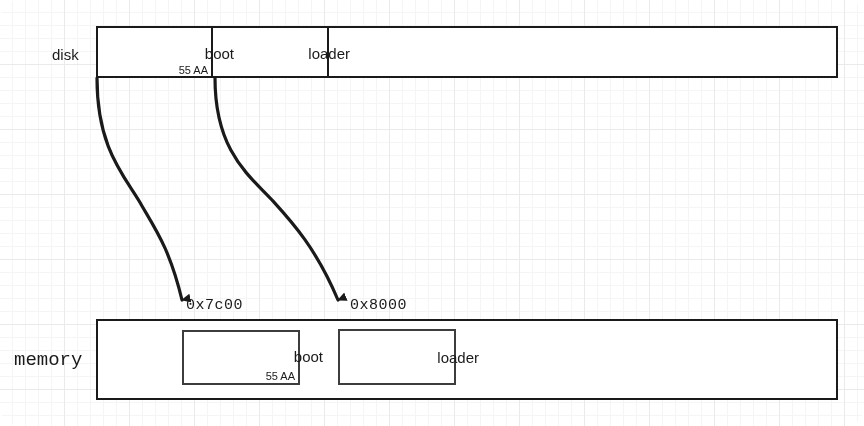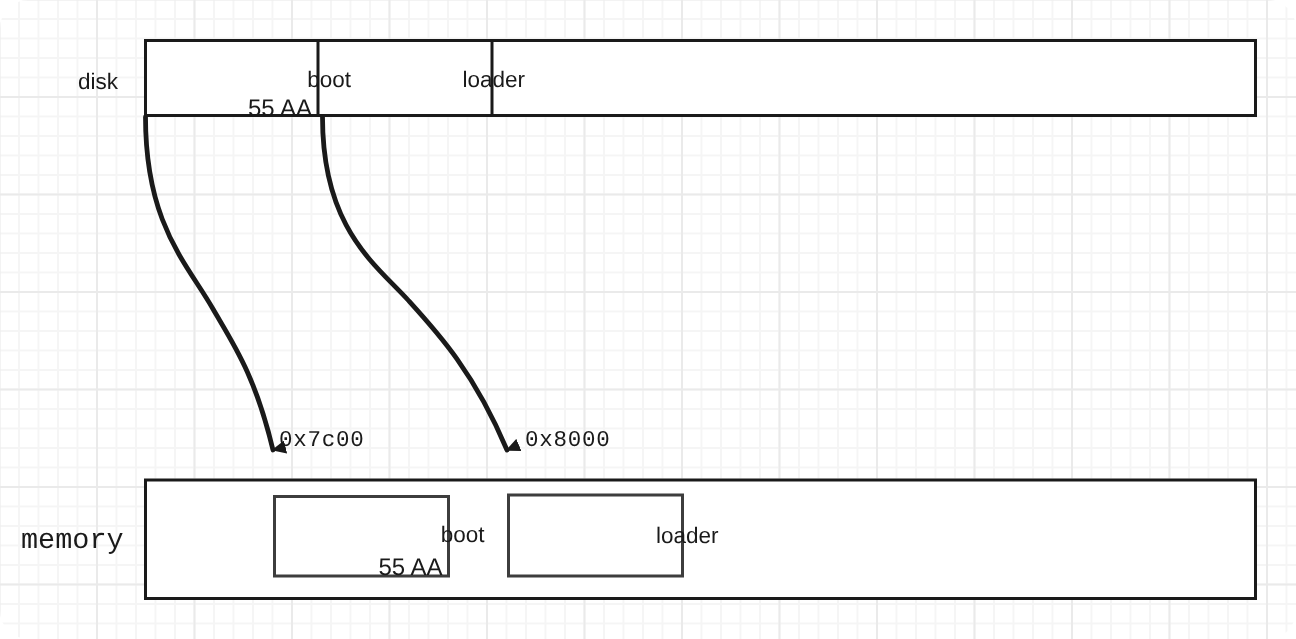--- a/index.html
+++ b/index.html
@@ -75,39 +75,40 @@
     text-align: right;
     font-family: "Liberation Sans", sans-serif;
     font-size: 15px;
     color: #1a1a1a;
     margin-left: 23px;
   }
 
   .box-sig {
     position: absolute;
     font-family: "Liberation Sans", sans-serif;
-    font-size: 16px;
+    font-size: 11px;
     color: #1a1a1a;
   }
 
   #arrows {
     position: absolute;
     left: 0;
     top: 0;
     width: 864px;
     height: 426px;
     pointer-events: none;
   }
 
   .addr {
     position: absolute;
     font-family: "Liberation Mono", monospace;
     font-size: 15px;
     color: #1a1a1a;
     letter-spacing: 0.5px;
+    margin-top: 12px;
   }
 </style>
 </head>
 <body>
 
 <div id="canvas">
 
   <div class="lbl label-sans" style="left:52px; top:46px;">disk</div>
 
   <div class="box" style="left:96px; top:26px; width:742px; height:52px;"></div>

